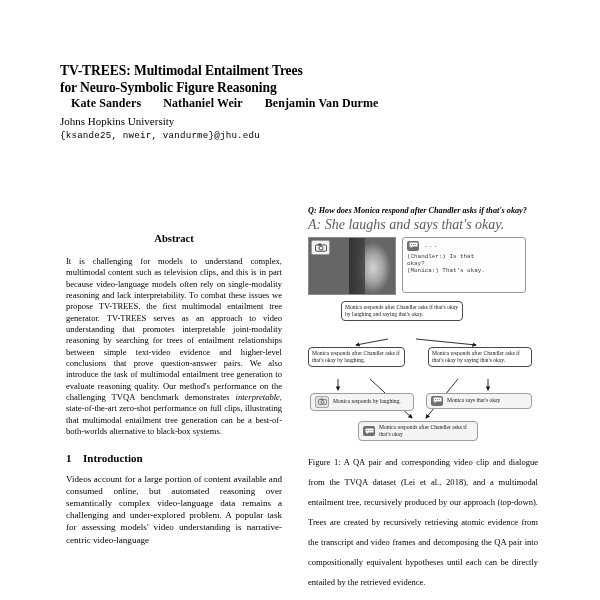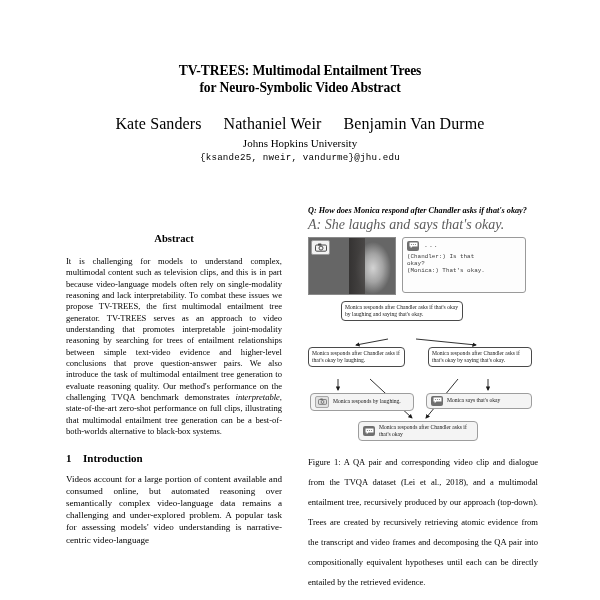--- a/index.html
+++ b/index.html
@@ -22,33 +22,31 @@
     width: 600px;
     height: 600px;
   }
 
   
   .title-block {
     position: absolute;
     left: 60px;
     top: 62px;
     width: 480px;
-    text-align: center;
   }
   .paper-title {
     font-family: "Liberation Serif", serif;
     font-weight: bold;
     font-size: 13.6px;
     line-height: 17px;
     letter-spacing: -0.1px;
   }
   .authors {
-    margin-top: 19px;
-    font-size: 16px;
-    font-weight: normal;
+    font-size: 12px;
+    font-weight: bold;
     letter-spacing: 0.1px;
   }
   .authors .auth {
     display: inline-block;
     margin: 0 11px;
   }
   .affiliation {
     margin-top: 4px;
     font-size: 11px;
   }
@@ -262,21 +260,21 @@
   }
 </style>
 </head>
 <body>
 
 <div class="page">
 
   <div class="title-block">
     <div class="paper-title">
       <span>TV-TREES: Multimodal Entailment Trees</span><br>
-      <span>for Neuro-Symbolic Video Abstract</span>
+      <span>for Neuro-Symbolic Figure Reasoning</span>
     </div>
     <div class="authors">
       <span class="auth">Kate Sanders</span><span class="auth">Nathaniel Weir</span><span class="auth">Benjamin Van Durme</span>
     </div>
     <div class="affiliation">Johns Hopkins University</div>
     <div class="emails">{ksande25, nweir, vandurme}@jhu.edu</div>
   </div>
 
   <div class="col-left">
     <div class="section-head">Abstract</div>

